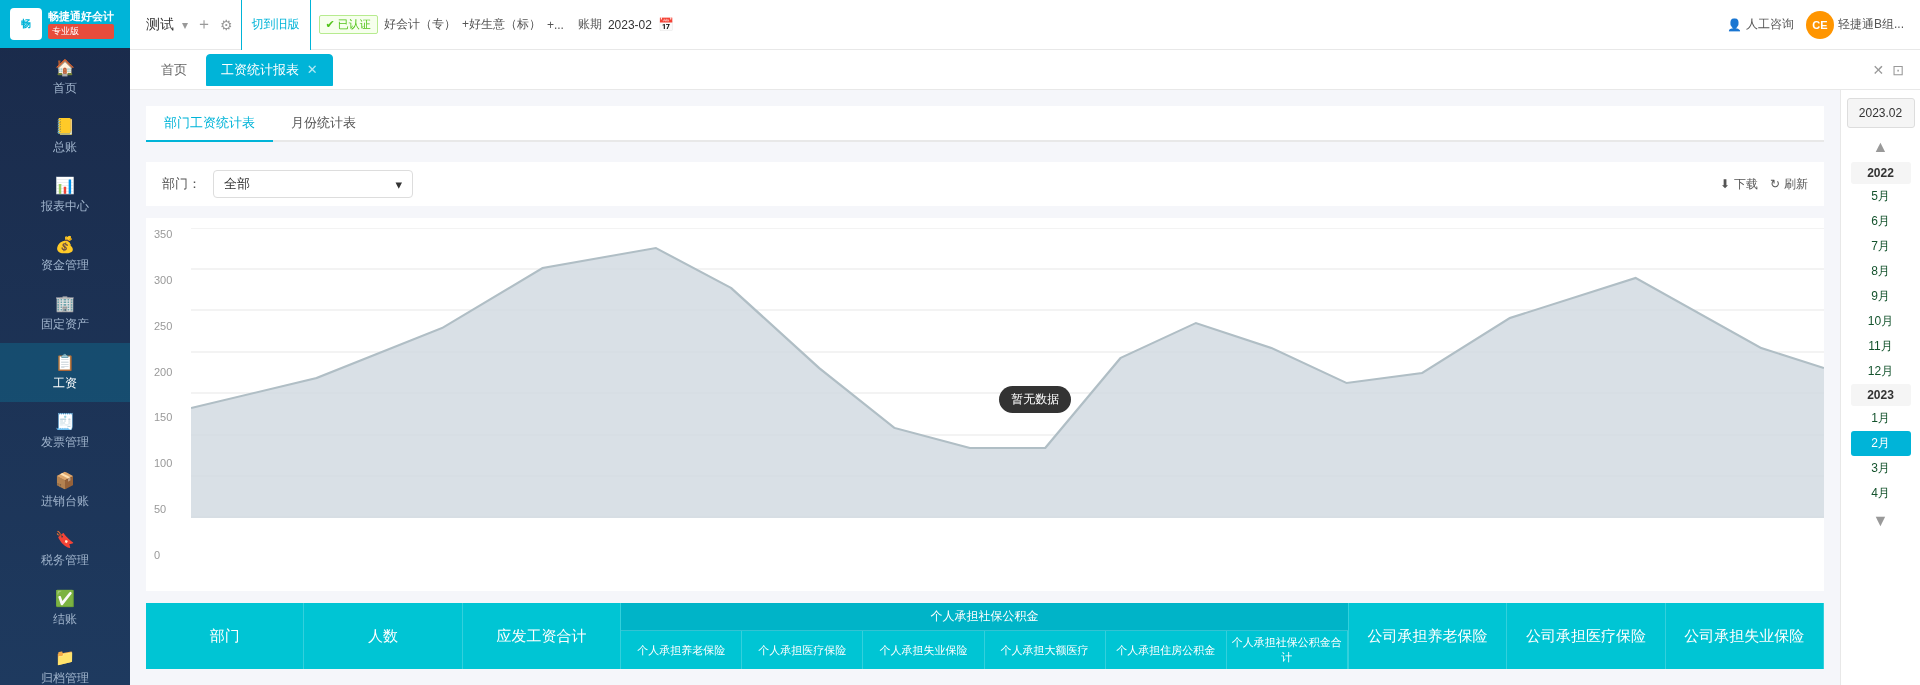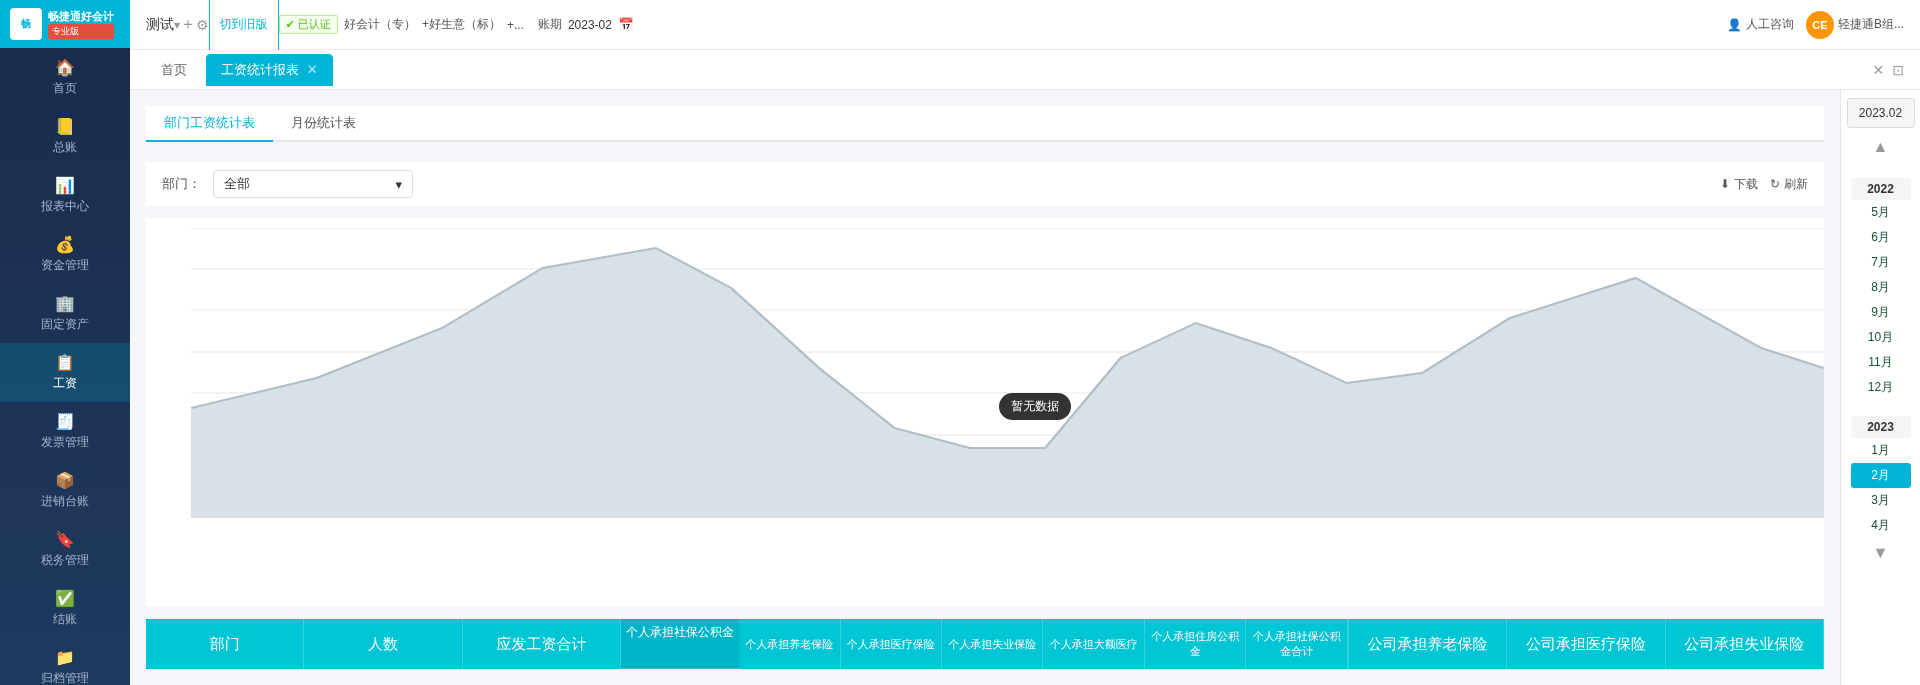--- a/index.html
+++ b/index.html
@@ -77,21 +77,21 @@
     }
 
     
     .topbar {
       background: white;
       height: 50px;
       display: flex;
       align-items: center;
       padding: 0 16px;
       border-bottom: 1px solid #e8e8e8;
-      gap: 0;
+      gap: 8px;
     }
     .topbar-title {
       font-size: 14px;
       color: #333;
       font-weight: 500;
     }
     .topbar-arrow {
       color: #999;
       font-size: 12px;
     }
@@ -302,21 +302,21 @@
       justify-content: center;
       color: white;
       font-size: 15px;
       border-right: 1px solid rgba(255,255,255,0.2);
       padding: 4px 6px;
       text-align: center;
       min-width: 80px;
     }
     .table-col-group {
       display: flex;
-      flex-direction: row;
+      flex-direction: column;
       flex: 5;
       border-right: 1px solid rgba(255,255,255,0.2);
     }
     .table-col-group-header {
       background: #00b4c8;
       color: white;
       text-align: center;
       padding: 5px;
       font-size: 12px;
       border-bottom: 1px solid rgba(255,255,255,0.2);
@@ -360,21 +360,20 @@
     }
     .month-item.active {
       background: #00b4d8;
       color: white;
       border-radius: 3px;
     }
     .month-item.year-label {
       background: #f5f5f5;
       color: #333;
       font-weight: bold;
-      margin-top: 16px;
     }
     .panel-arrow {
       color: #999;
       font-size: 16px;
       cursor: pointer;
       padding: 4px;
     }
 
     .date-input-display {
       background: #f5f5f5;
@@ -520,20 +519,30 @@
           </div>
           <div class="action-link">
             <span>↻</span>
             <span>刷新</span>
           </div>
         </div>
       </div>
 
       <div class="chart-container" style="position:relative;height:340px;">
 
+        <div style="position:absolute;left:8px;top:10px;bottom:30px;display:flex;flex-direction:column;justify-content:space-between;width:35px;">
+          <span class="chart-y-label">350</span>
+          <span class="chart-y-label">300</span>
+          <span class="chart-y-label">250</span>
+          <span class="chart-y-label">200</span>
+          <span class="chart-y-label">150</span>
+          <span class="chart-y-label">100</span>
+          <span class="chart-y-label">50</span>
+          <span class="chart-y-label">0</span>
+        </div>
 
         <svg style="position:absolute;left:45px;right:0;top:10px;bottom:30px;width:calc(100% - 45px);height:290px;" viewBox="0 0 1300 290" preserveAspectRatio="none">
 
           <line x1="0" y1="0" x2="1300" y2="0" stroke="#e8e8e8" stroke-width="1"></line>
           <line x1="0" y1="41" x2="1300" y2="41" stroke="#e8e8e8" stroke-width="1"></line>
           <line x1="0" y1="82" x2="1300" y2="82" stroke="#e8e8e8" stroke-width="1"></line>
           <line x1="0" y1="124" x2="1300" y2="124" stroke="#e8e8e8" stroke-width="1"></line>
           <line x1="0" y1="165" x2="1300" y2="165" stroke="#e8e8e8" stroke-width="1"></line>
           <line x1="0" y1="207" x2="1300" y2="207" stroke="#e8e8e8" stroke-width="1"></line>
           <line x1="0" y1="248" x2="1300" y2="248" stroke="#e8e8e8" stroke-width="1"></line>

